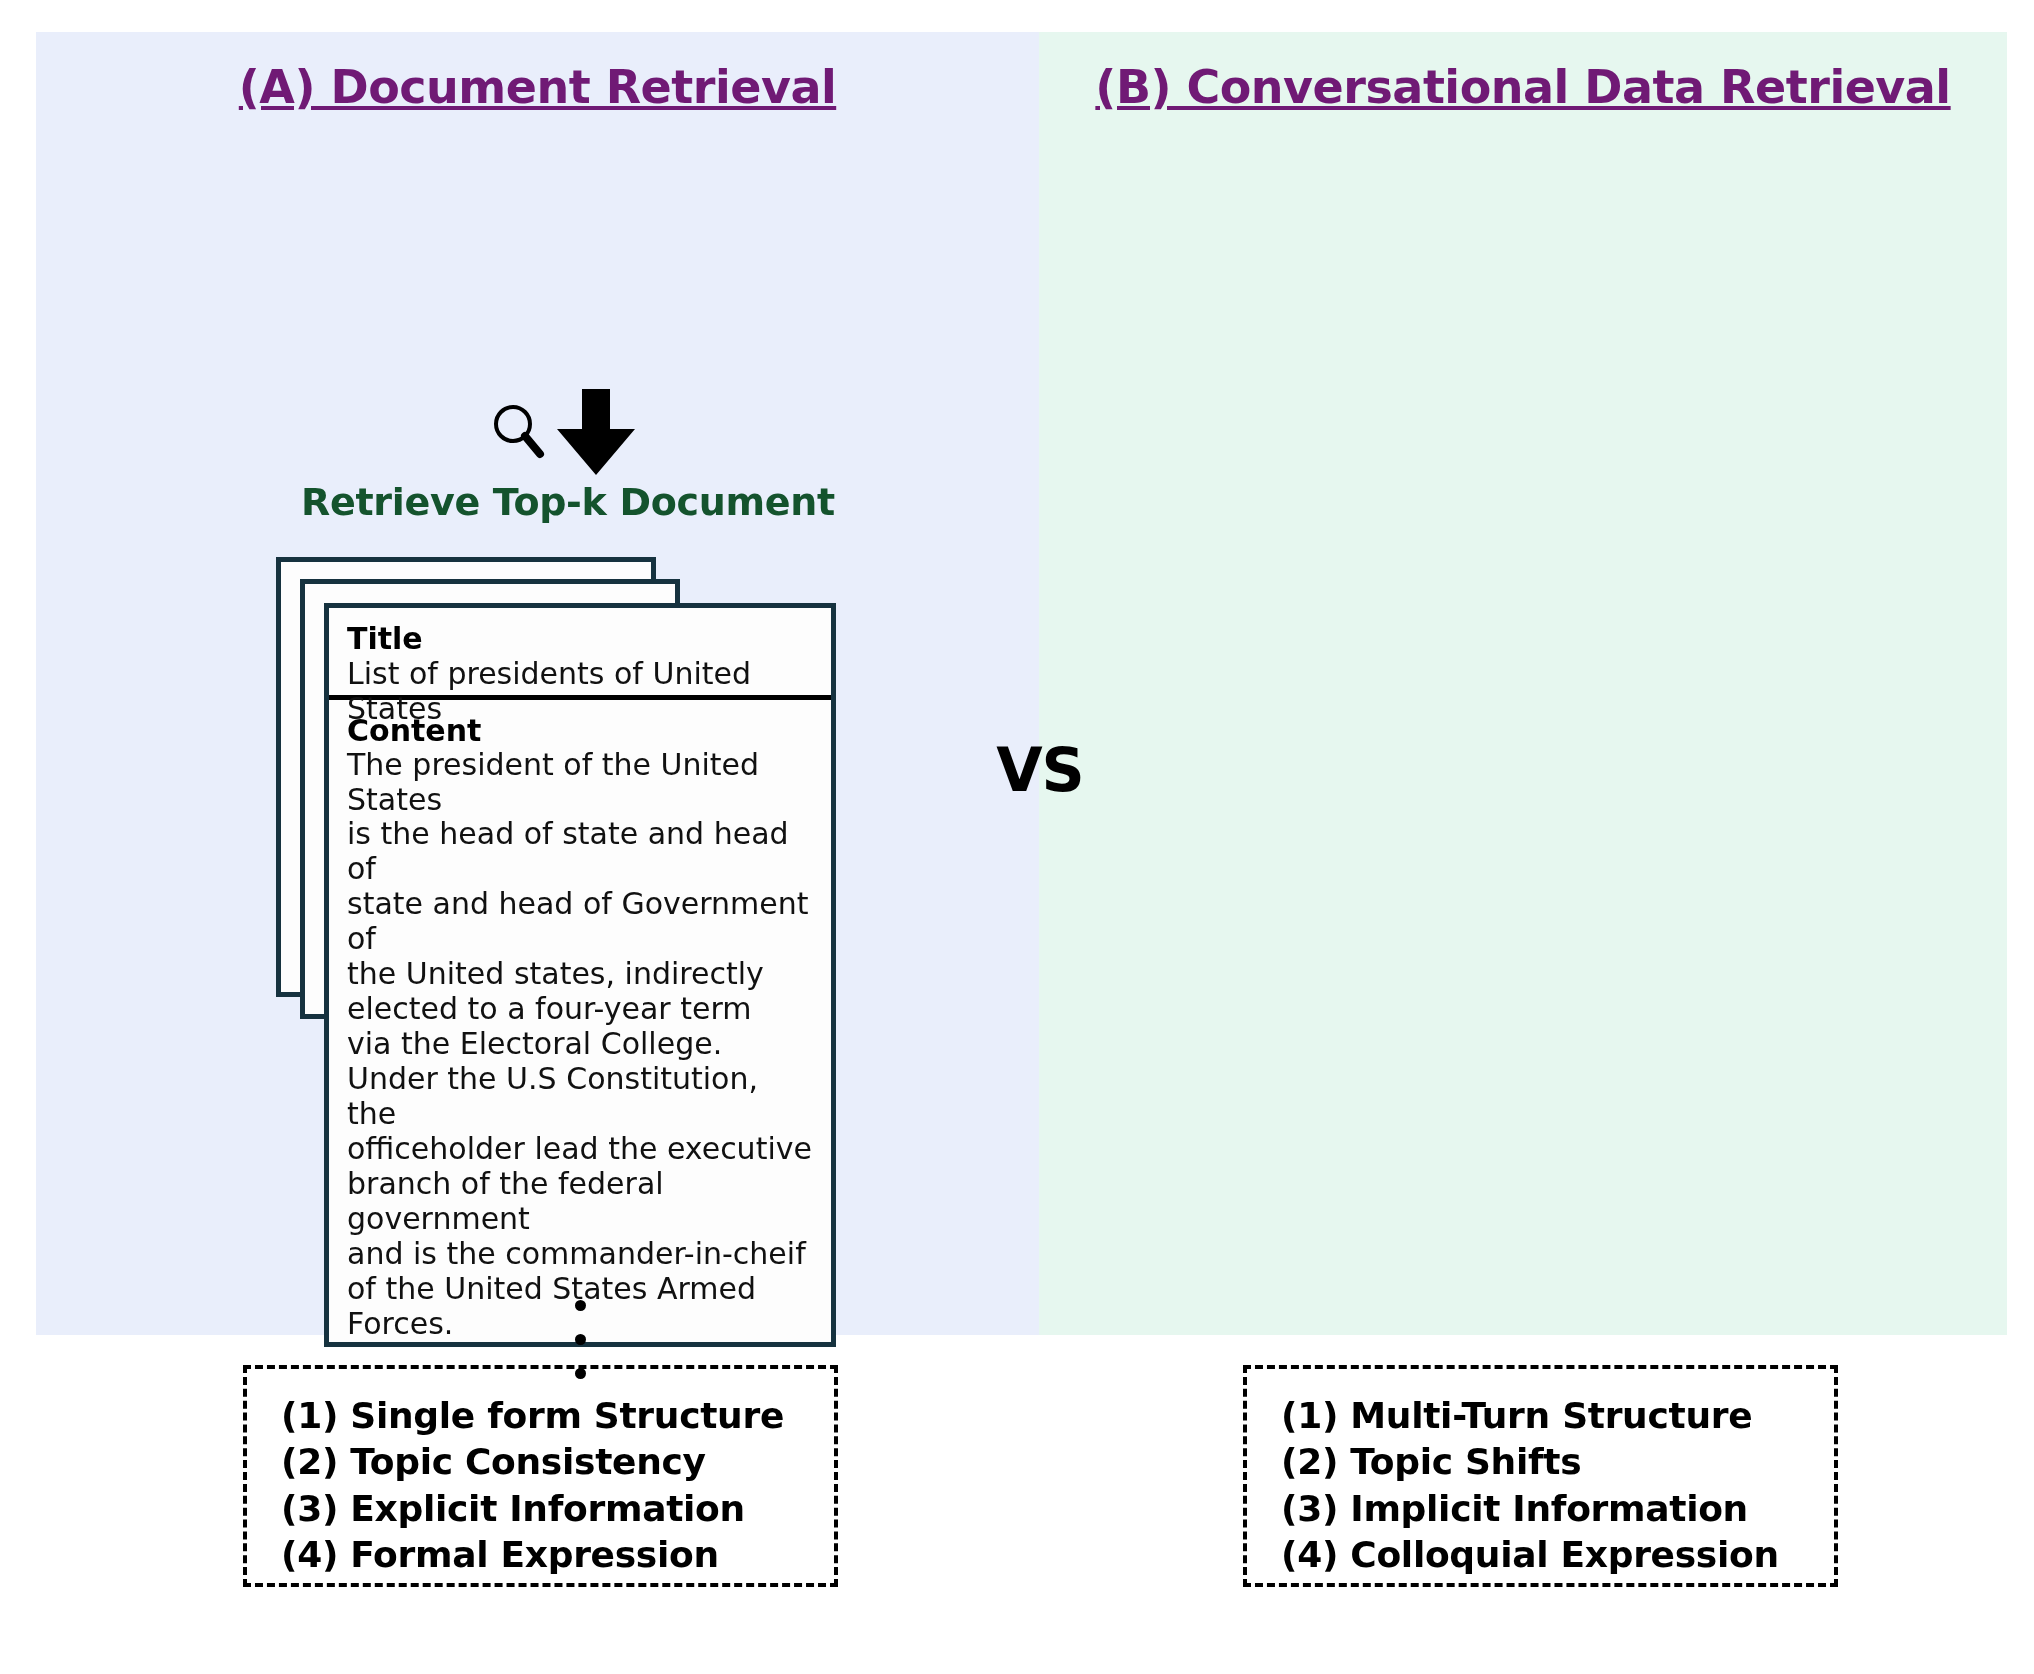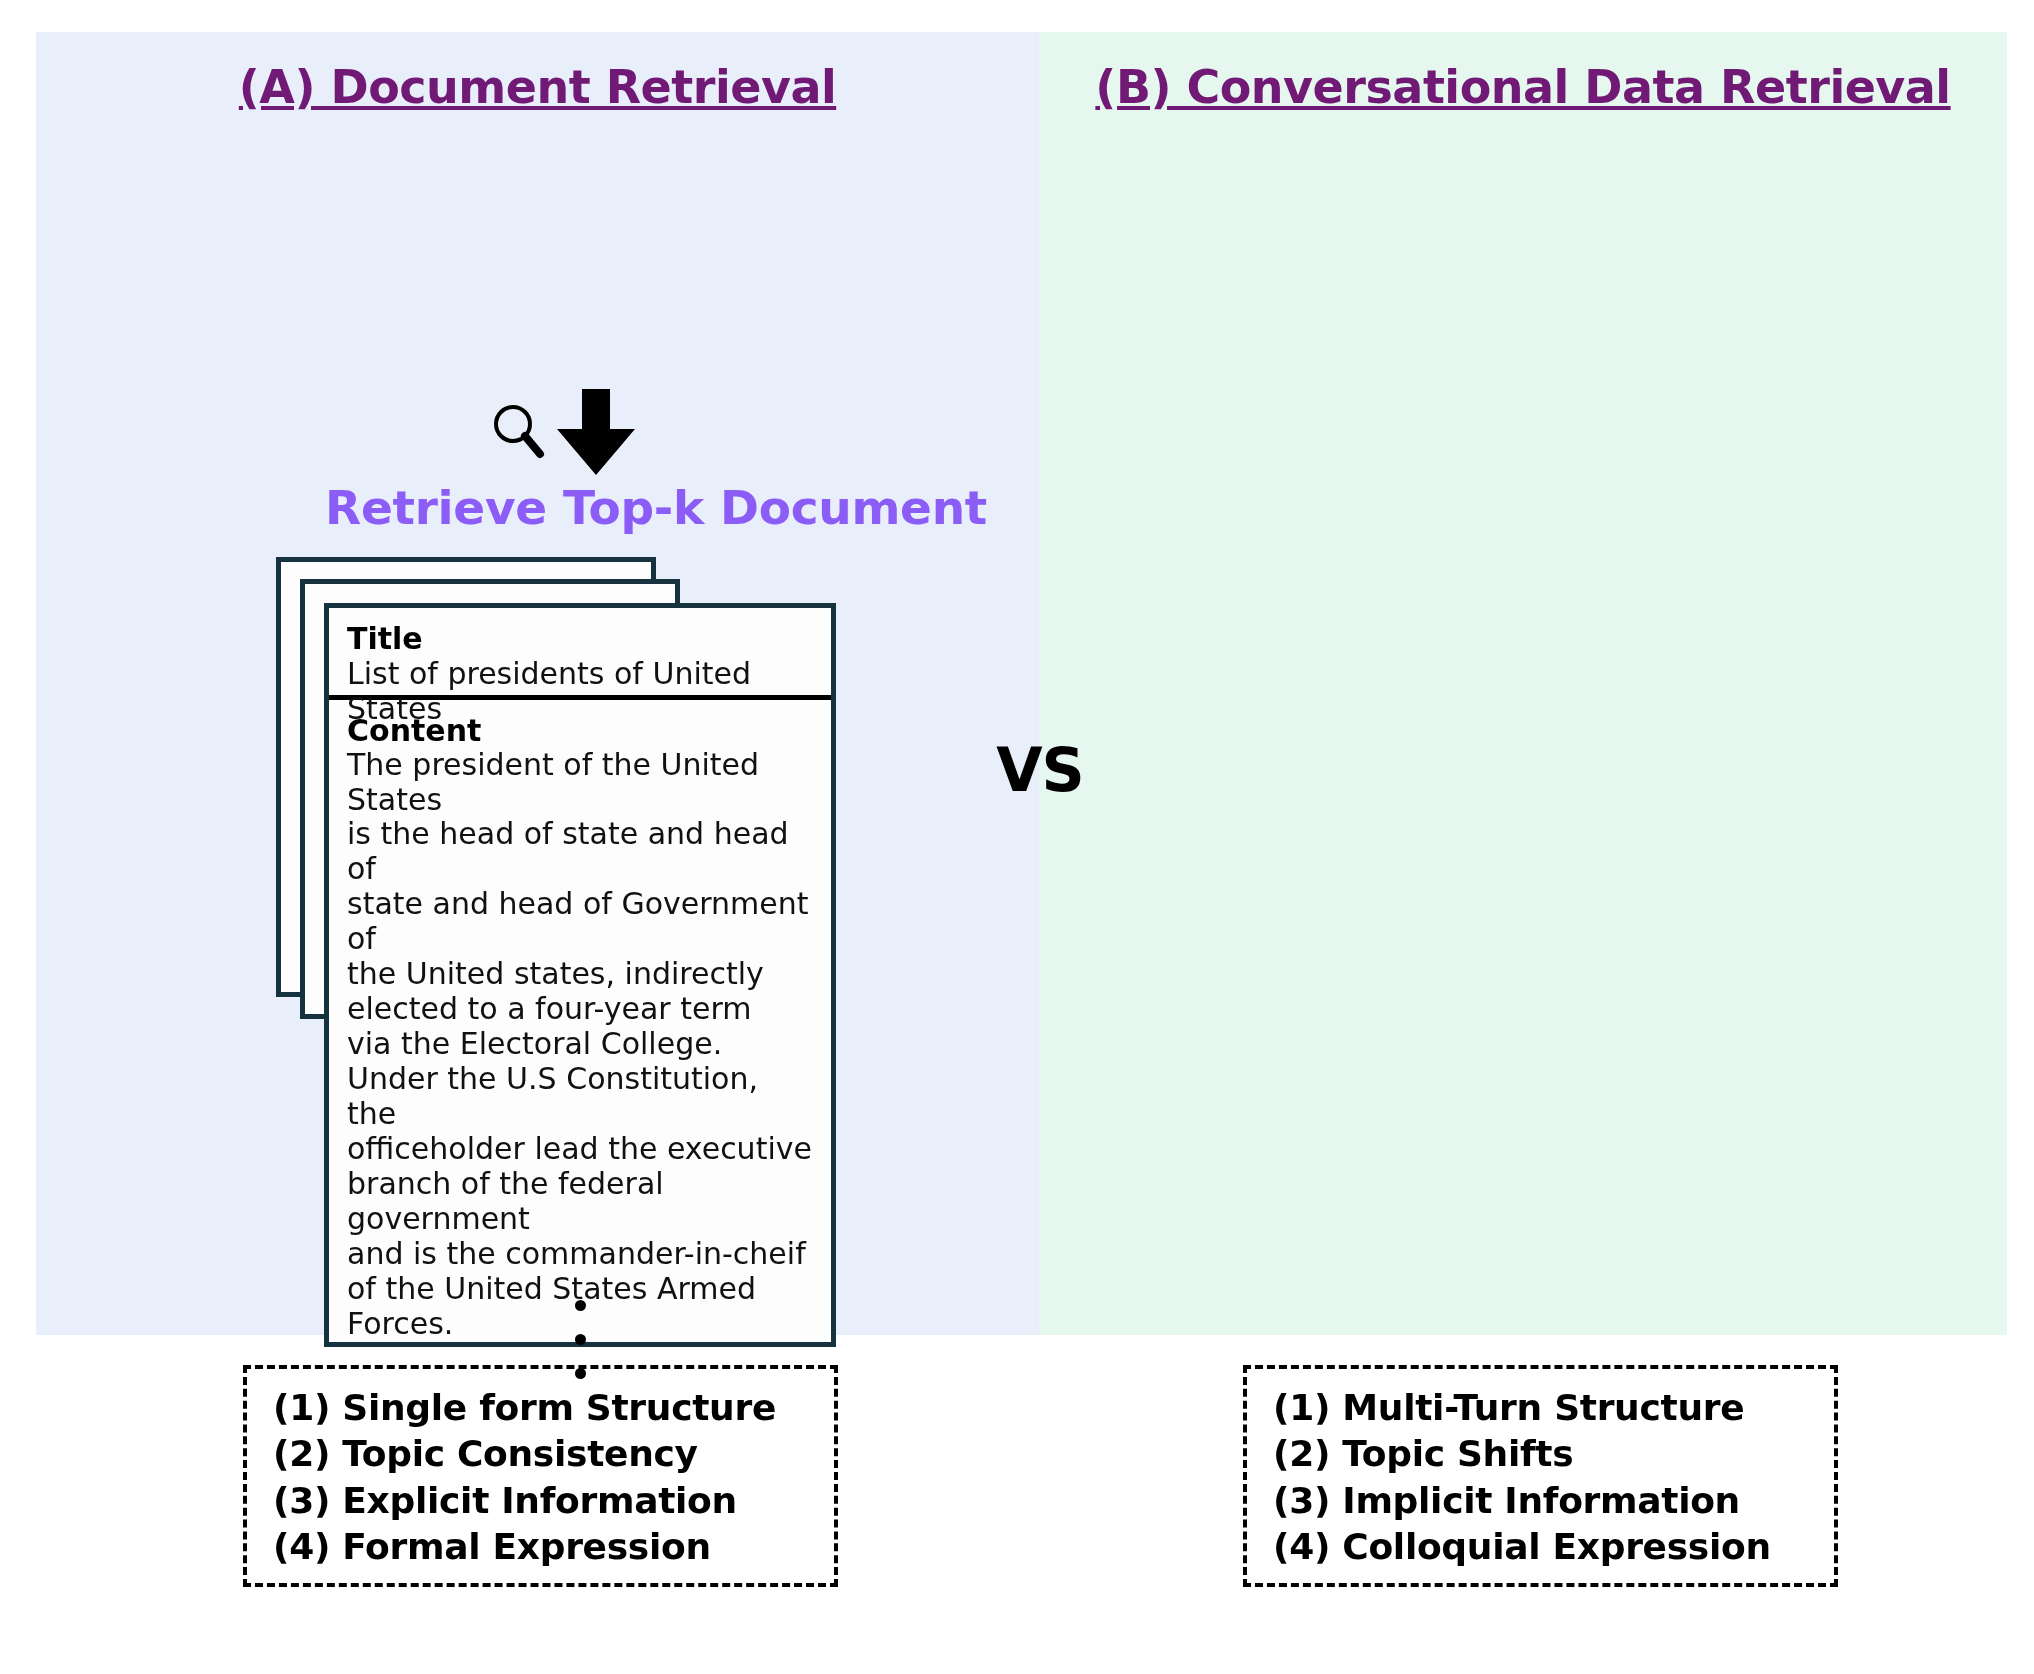--- a/index.html
+++ b/index.html
@@ -67,26 +67,25 @@
     align-items: center;
     justify-content: center;
     gap: 4px;
     height: 96px;
   }
   .magnifier { width: 58px; height: 64px; display: block; }
   .arrow-down { width: 90px; height: 90px; display: block; }
 
   .retrieve-label {
     text-align: center;
-    font-size: 47px;
-    font-weight: 700;
-    color: #8b5cf6;
+    font-size: 38px;
+    font-weight: 700;
+    color: #14532d;
     white-space: nowrap;
     letter-spacing: -0.3px;
-    margin-left: 24px;
   }
 
   
   .stack { position: absolute; }
   .shell {
     position: absolute;
     background: #fdfdfd;
     border: 5px solid #16323f;
     box-sizing: border-box;
   }
@@ -157,21 +156,21 @@
   
   .props {
     position: absolute;
     border: 4px dashed #000;
     background: transparent;
     padding: 16px 22px 18px 26px;
     box-sizing: border-box;
   }
   #props-a { left: 243px; top: 1365px; width: 595px; height: 222px; }
   #props-b { left: 1243px; top: 1365px; width: 595px; height: 222px; }
-  .props ul { list-style: none; margin: 0; padding: 0; }
+  .props ul { list-style: none; margin: 8px; padding: 0; }
   .props li {
     font-size: 36px;
     font-weight: 700;
     color: #000;
     line-height: 1.29;
     white-space: nowrap;
     letter-spacing: -0.3px;
   }
 </style>
 </head>

